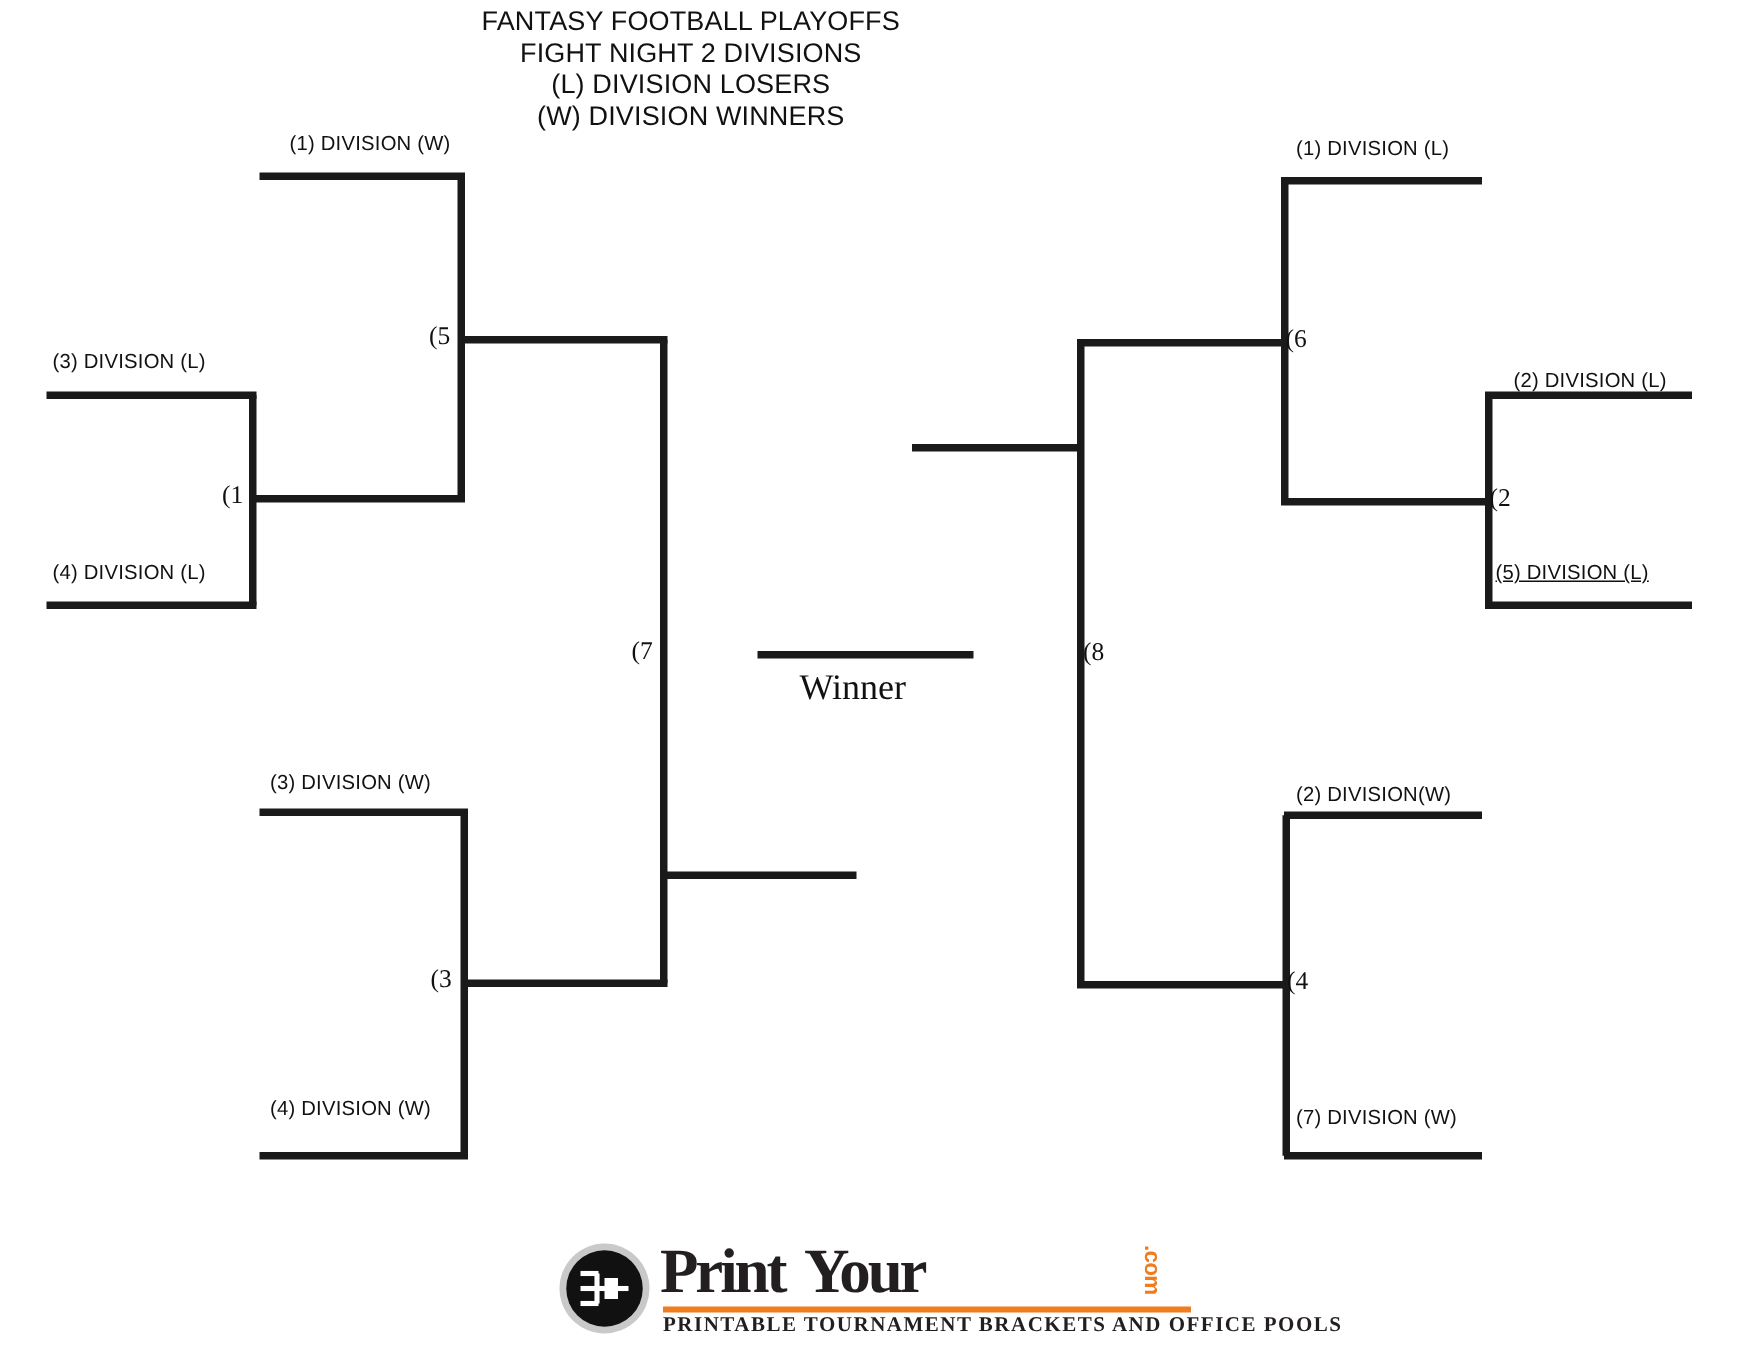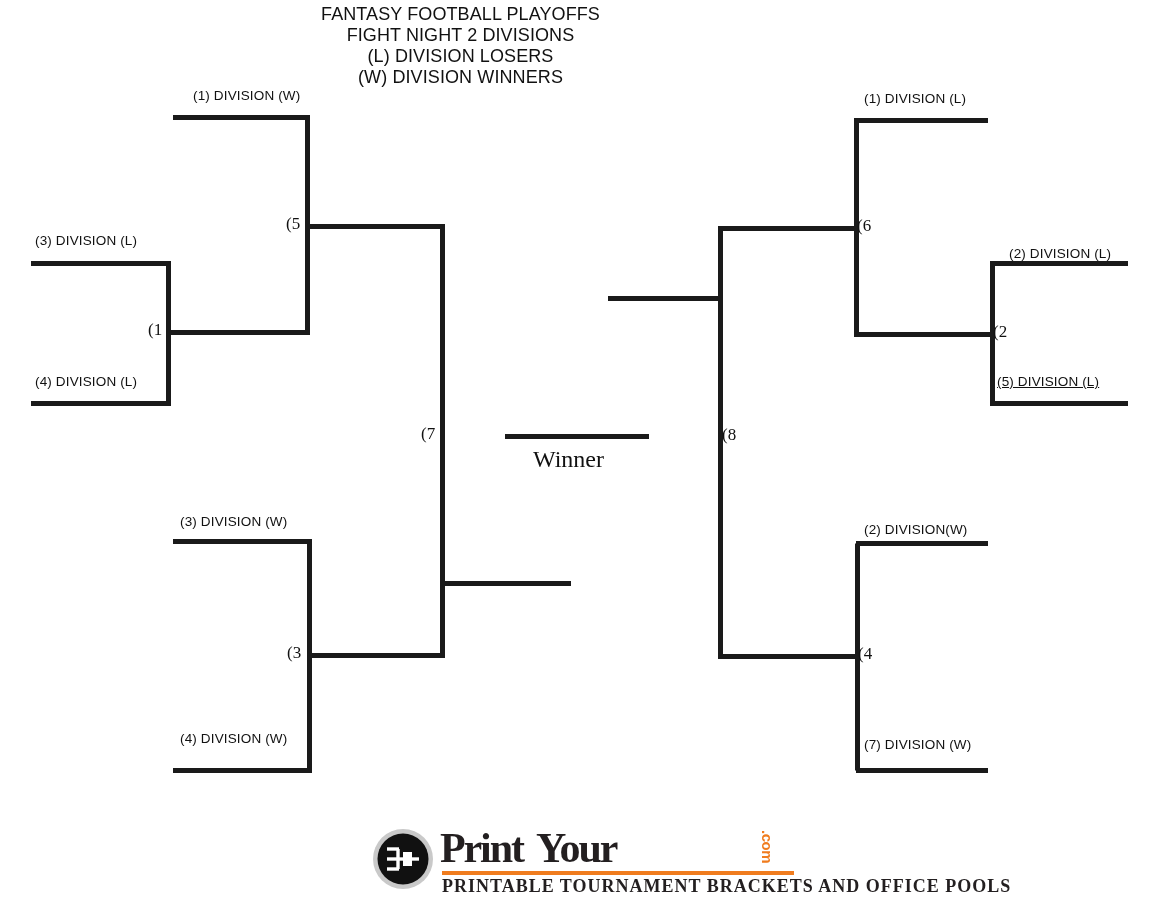--- a/index.html
+++ b/index.html
@@ -128,21 +128,21 @@
     height: 4px;
     background: #f07c1e;
   }
   #logo-tagline {
     position: absolute;
     left: 2px;
     top: 50px;
     width: 352px;
     text-align: right;
     font-family: "Liberation Serif", serif;
-    font-size: 18px;
+    font-size: 14px;
     font-weight: bold;
     letter-spacing: 1.0px;
     color: #231f20;
     white-space: pre;
   }
 </style>
 </head>
 <body>
 
 <div id="title-block">

